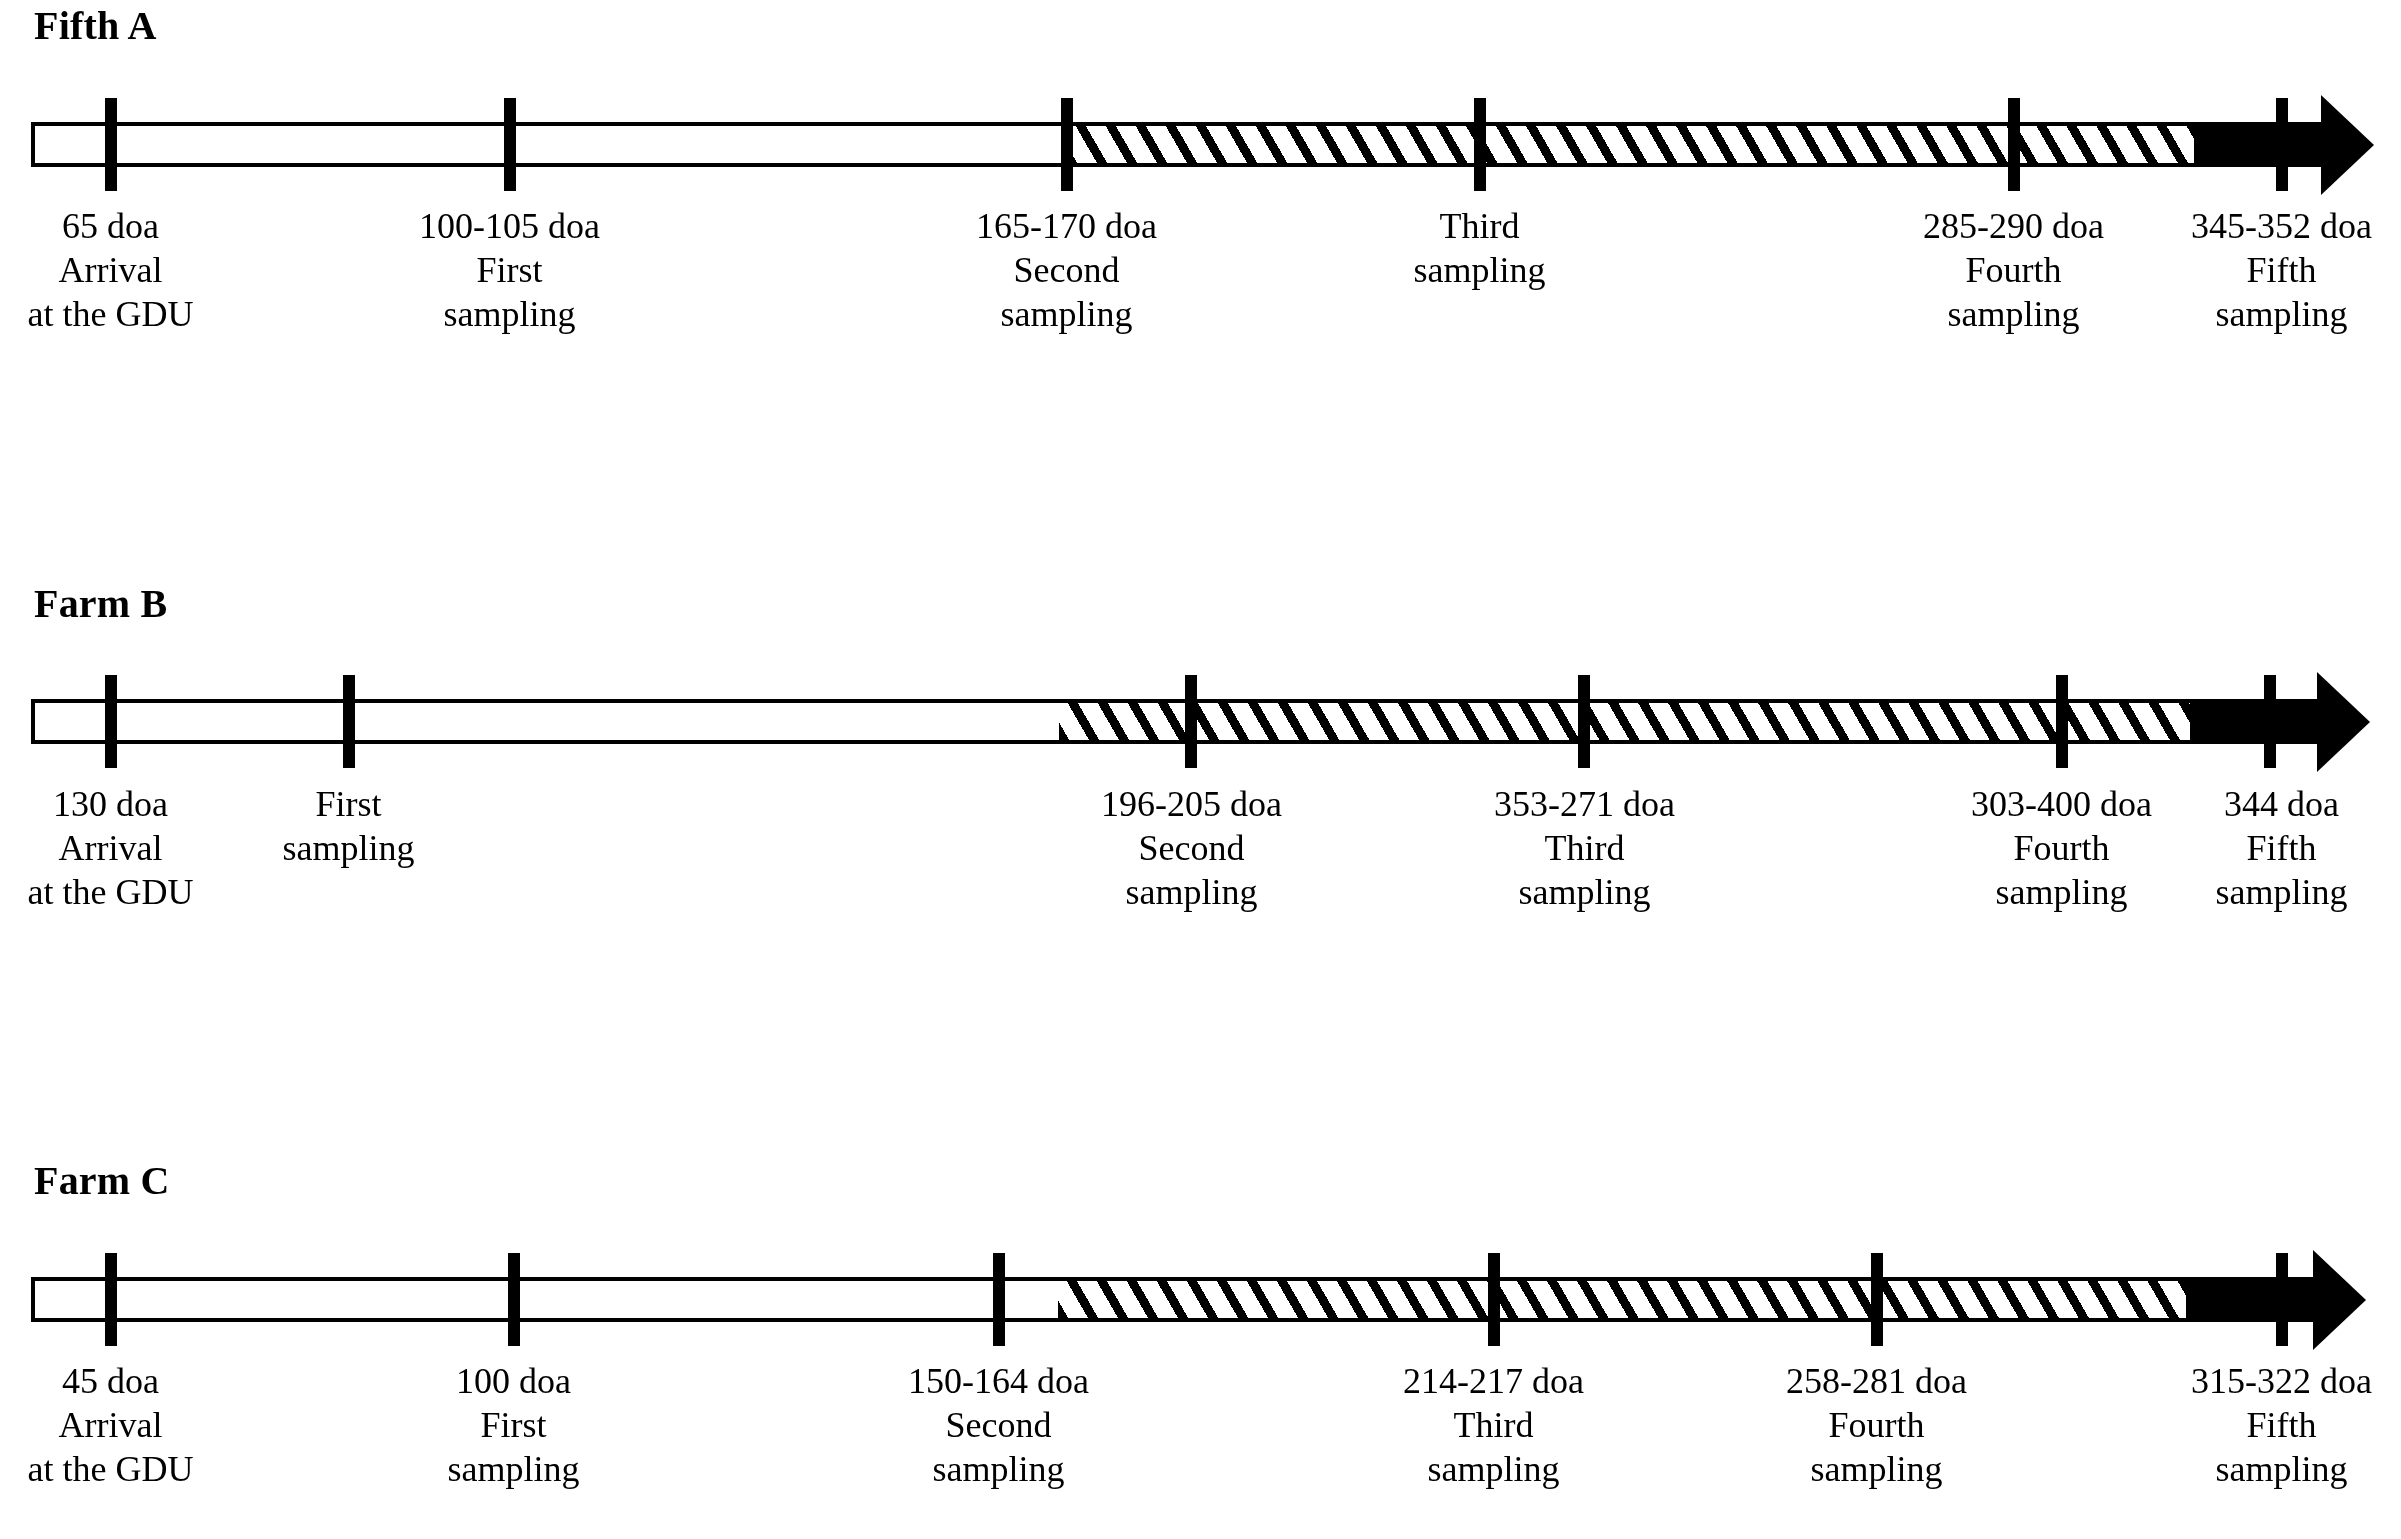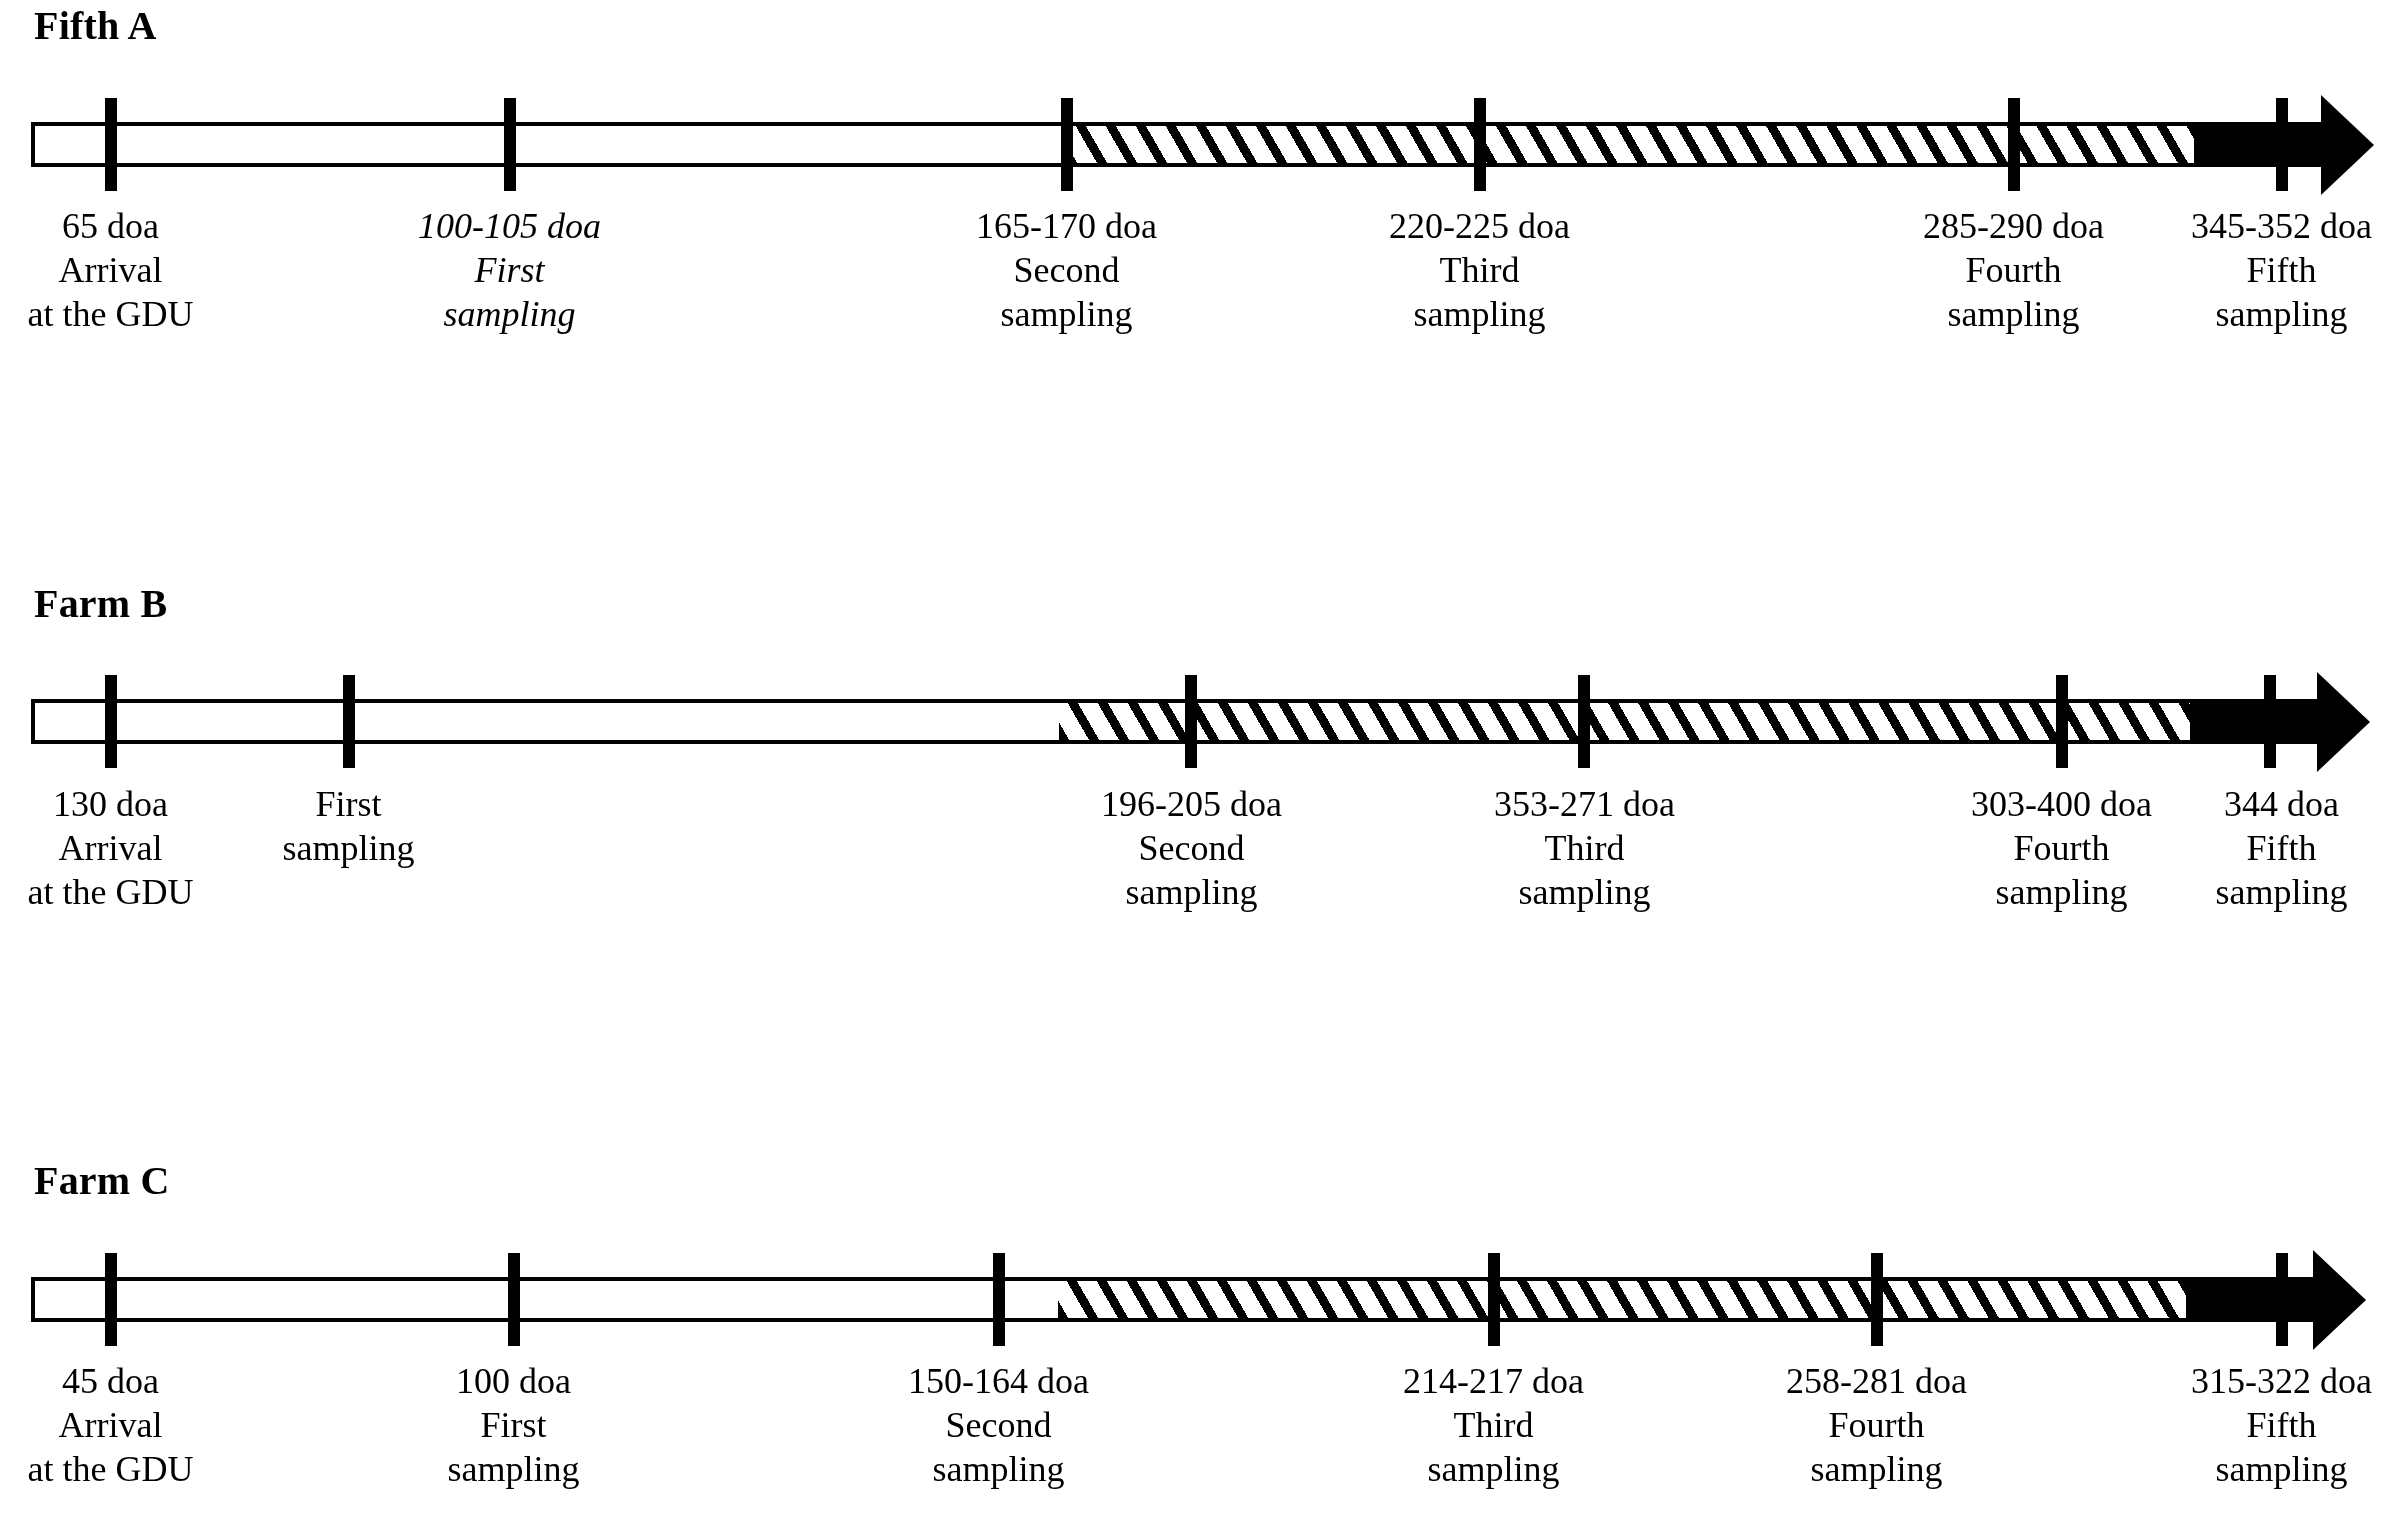--- a/index.html
+++ b/index.html
@@ -106,32 +106,31 @@
       <div class="tick" style="left: 504px; top: 98px; height: 93px;"></div>
       <div class="tick" style="left: 1061px; top: 98px; height: 93px;"></div>
       <div class="tick" style="left: 1474px; top: 98px; height: 93px;"></div>
       <div class="tick" style="left: 2008px; top: 98px; height: 93px;"></div>
       <div class="tick" style="left: 2276px; top: 98px; height: 93px;"></div>
       <div class="tick-label" style="top: 205px; width: 369px; left: -74px;">
         <span class="lbl-line">65 doa</span>
         <span class="lbl-line">Arrival</span>
         <span class="lbl-line">at the GDU</span>
       </div>
-      <div class="tick-label" style="top: 205px; width: 369px; left: 325px; font-style: italic;">
+      <div class="tick-label" style="top: 205px; width: 369px; left: 325px;">
         <span class="lbl-line">100-105 doa</span>
         <span class="lbl-line">First</span>
         <span class="lbl-line">sampling</span>
       </div>
       <div class="tick-label" style="top: 205px; width: 369px; left: 882px;">
         <span class="lbl-line">165-170 doa</span>
         <span class="lbl-line">Second</span>
         <span class="lbl-line">sampling</span>
       </div>
       <div class="tick-label" style="top: 205px; width: 369px; left: 1295px;">
-        <span class="lbl-line">220-225 doa</span>
         <span class="lbl-line">Third</span>
         <span class="lbl-line">sampling</span>
       </div>
       <div class="tick-label" style="top: 205px; width: 369px; left: 1829px; text-align: center;">
         <span class="lbl-line">285-290 doa</span>
         <span class="lbl-line">Fourth</span>
         <span class="lbl-line">sampling</span>
       </div>
       <div class="tick-label" style="top: 205px; width: 369px; left: 2097px;">
         <span class="lbl-line">345-352 doa</span>

